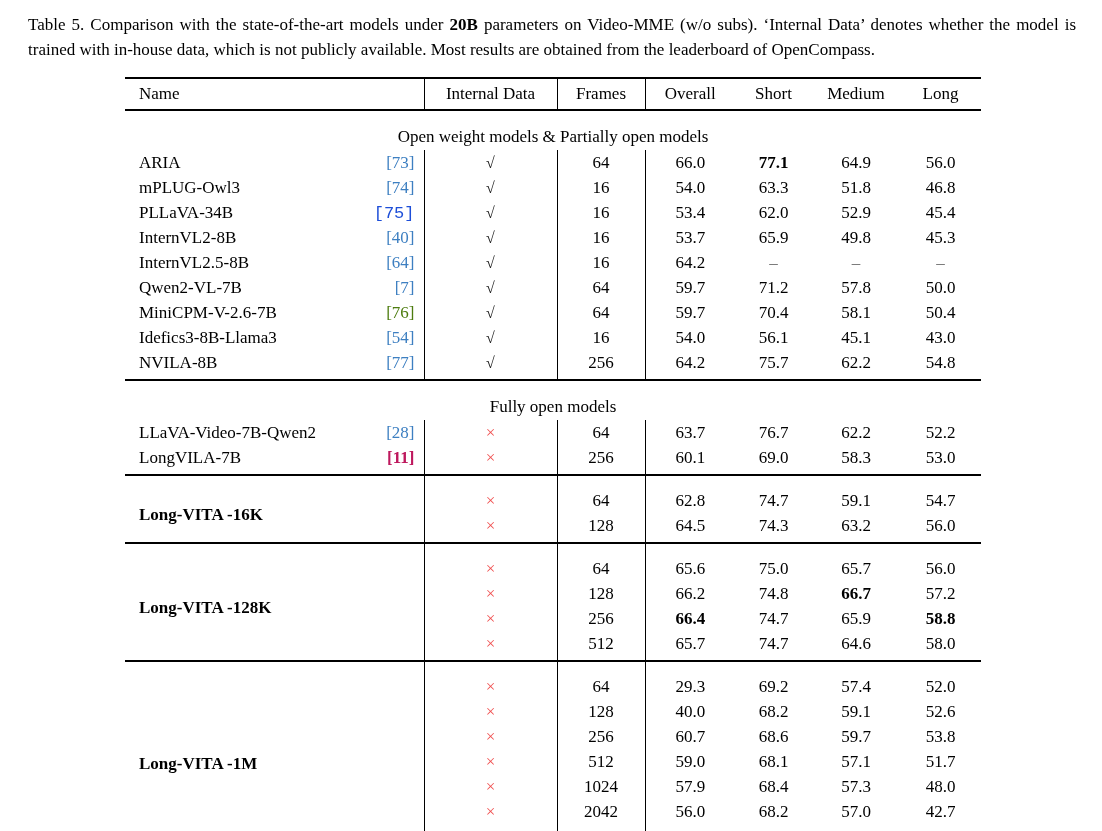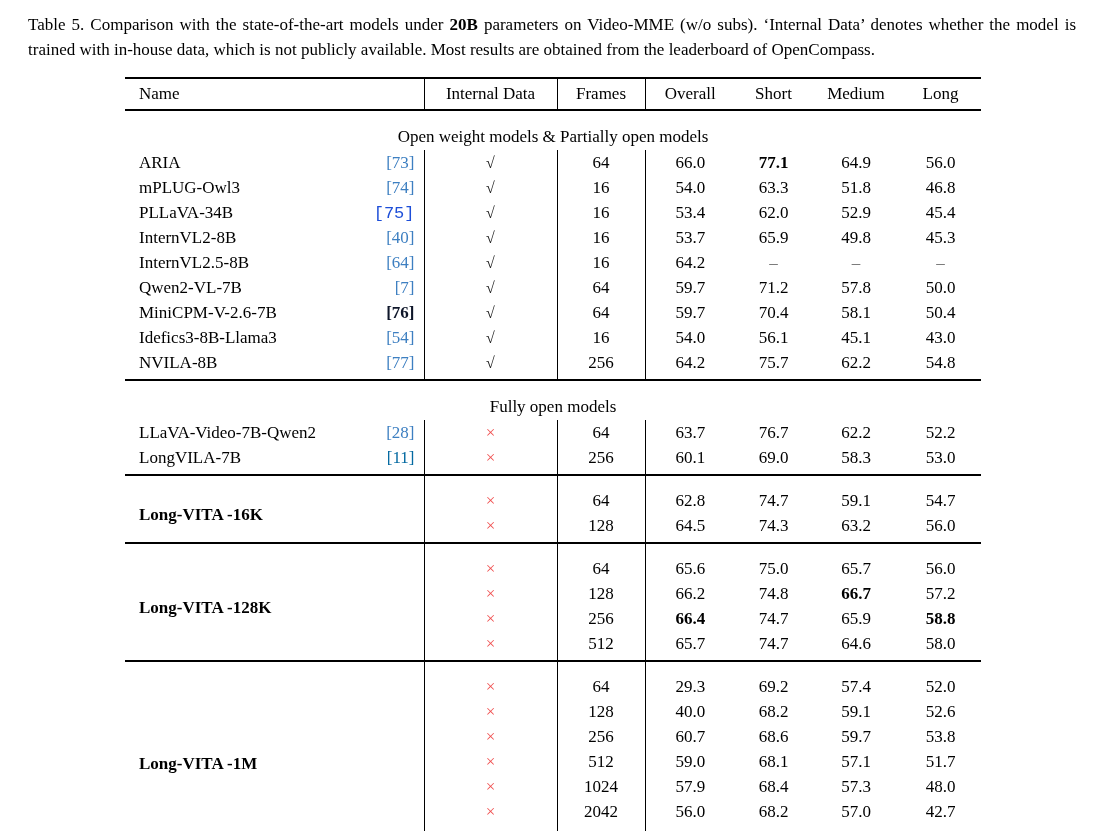--- a/index.html
+++ b/index.html
@@ -194,21 +194,21 @@
         <td class="col-frames">64</td>
         <td class="col-overall">59.7</td>
         <td>71.2</td>
         <td>57.8</td>
         <td>50.0</td>
       </tr>
       <tr>
         <td class="name-cell">
           <span class="nc-inner">
             <span class="model-name">MiniCPM-V-2.6-7B</span>
-            <span class="cite" style="color: #0f172a; font-weight: bold;">[76]</span>
+            <span class="cite" style="color: #4d7c0f;">[76]</span>
           </span>
         </td>
         <td class="col-internal"><span class="mark-check" style="color: rgb(34, 34, 34);">√</span></td>
         <td class="col-frames">64</td>
         <td class="col-overall">59.7</td>
         <td>70.4</td>
         <td>58.1</td>
         <td>50.4</td>
       </tr>
       <tr>
@@ -253,21 +253,21 @@
         <td class="col-frames">64</td>
         <td class="col-overall">63.7</td>
         <td>76.7</td>
         <td>62.2</td>
         <td>52.2</td>
       </tr>
       <tr class="block-end">
         <td class="name-cell">
           <span class="nc-inner">
             <span class="model-name">LongVILA-7B</span>
-            <span class="cite" style="color: #0369a1;">[11]</span>
+            <span class="cite" style="color: #be185d; font-weight: bold;">[11]</span>
           </span>
         </td>
         <td class="col-internal"><span class="mark-cross" style="color: rgb(240, 80, 80);">×</span></td>
         <td class="col-frames">256</td>
         <td class="col-overall">60.1</td>
         <td>69.0</td>
         <td>58.3</td>
         <td>53.0</td>
       </tr>
       <tr class="block-start">

